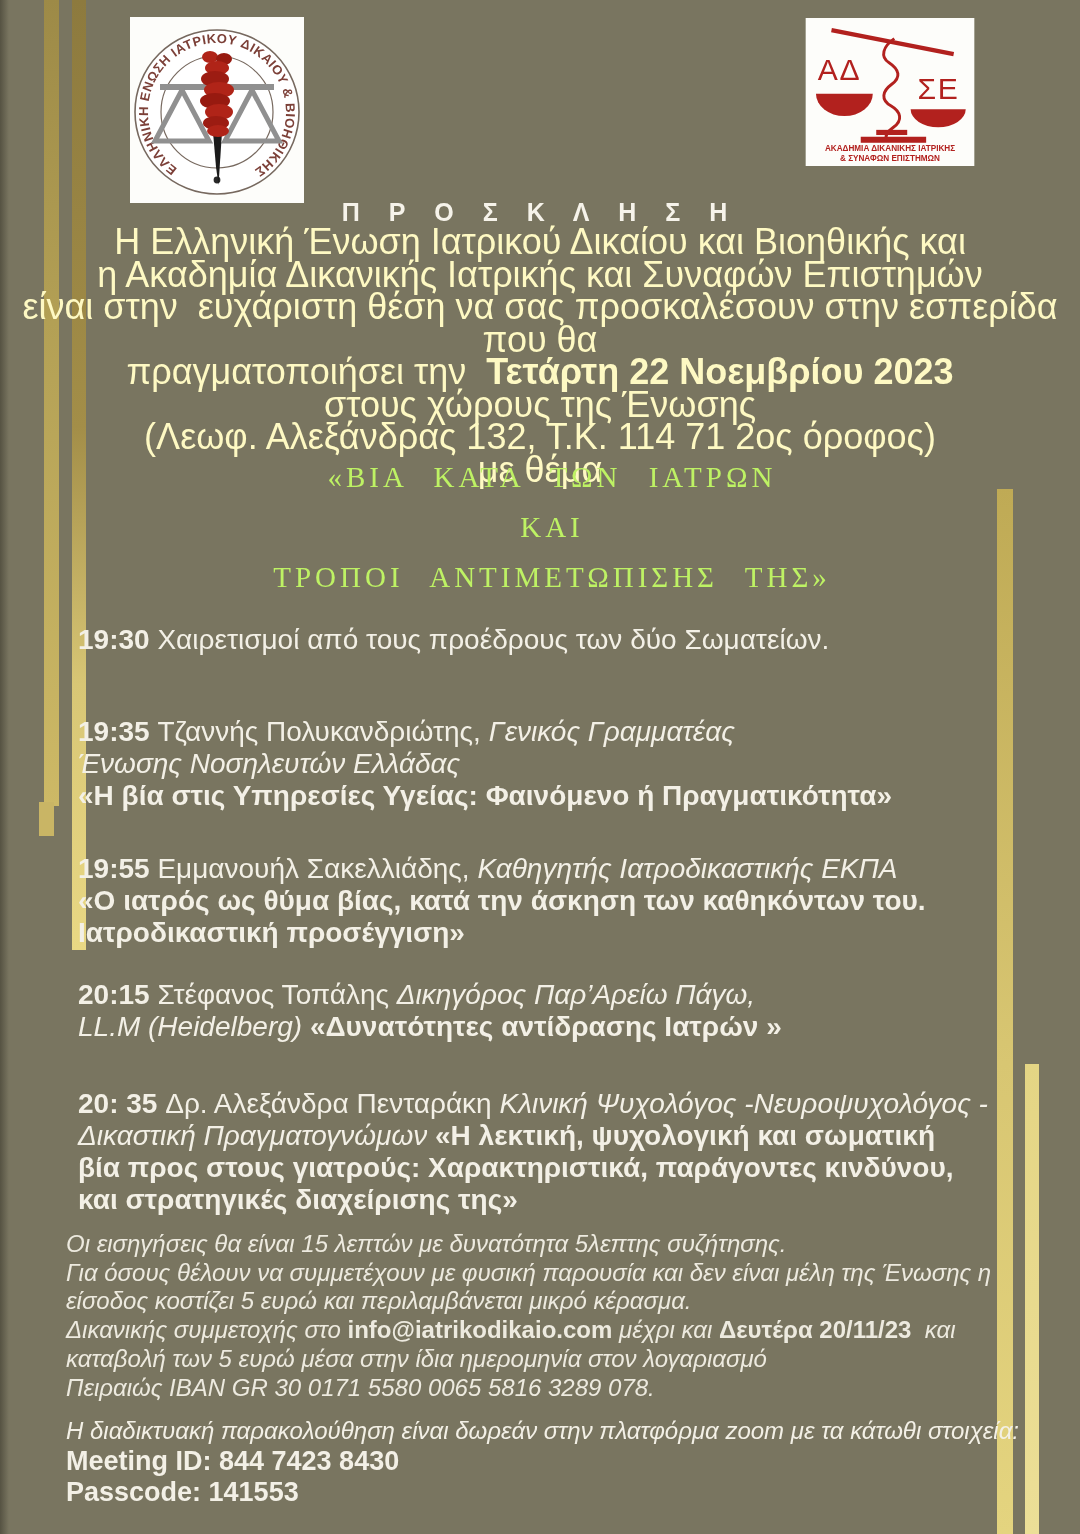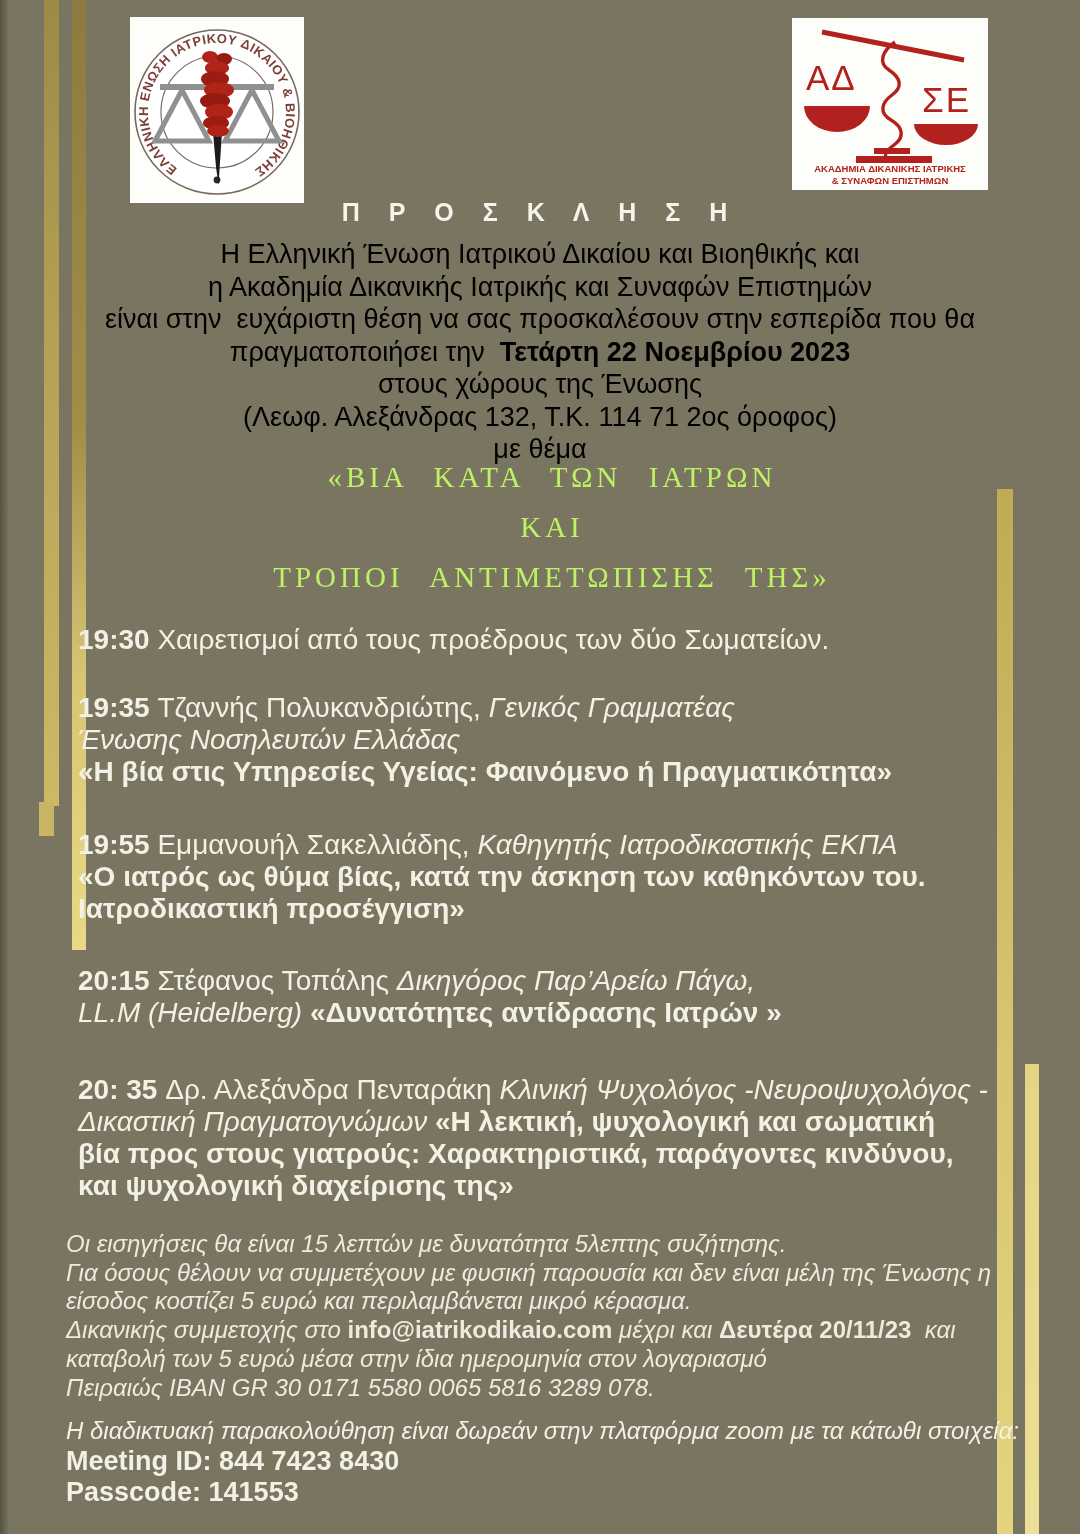--- a/index.html
+++ b/index.html
@@ -17,51 +17,51 @@
     background:linear-gradient(#8d7a3e,#a38e48 45%,#d8c675 72%,#e9d884);}
   #stripe-right{left:997px;top:489px;width:16px;height:1045px;
     background:linear-gradient(#bfaa55,#d8c672 55%,#e4d47f);}
   #stripe-right-lower{left:1025px;top:1064px;width:14px;height:470px;
     background:linear-gradient(#e4d584,#ecdf97);}
   #edge-left{position:absolute;left:0;top:0;width:9px;height:100%;
     background:linear-gradient(90deg,rgba(42,40,30,.45),rgba(42,40,30,0));}
 
   
   #logo-left{position:absolute;left:130px;top:17px;width:174px;height:186px;}
-  #logo-right{position:absolute;left:792px;top:18px;width:196px;height:172px;}
+  #logo-right{position:absolute;left:792px;top:18px;width:196px;height:148px;}
   #logo-left svg,#logo-right svg{display:block;width:100%;height:100%;}
 
   
   .rich-line{white-space:pre-wrap;}
   .s-r{font-weight:normal;font-style:normal;}
   .s-b{font-weight:bold;}
   .s-i{font-style:italic;}
   .s-bi{font-weight:bold;}
 
   #page-title{
     position:absolute;top:172px;left:0;width:100%;text-align:center;
     font-size:25px;font-weight:bold;letter-spacing:11px;color:#f6f3ea;margin-top:26px;
   }
   #intro{
-    position:absolute;top:238px;left:0;width:100%;text-align:center;
-    font-size:27px;line-height:32.5px;color:#000000;
+    position:absolute;top:226px;left:0;width:100%;text-align:center;
+    font-size:36px;line-height:32.5px;color:#fef9c3;
   }
   #theme-title{
     position:absolute;top:452px;left:12px;width:100%;text-align:center;
     font-family:"Liberation Serif",serif;font-weight:bold;
     font-size:29px;line-height:50px;letter-spacing:4px;word-spacing:16px;
     color:#bef264;
   }
   #schedule{
     position:absolute;top:624px;left:78px;right:40px;
     font-size:28px;line-height:32px;color:#f3f0e6;
   }
-  .schedule-item:nth-child(2){margin-top:36px;}
+  .schedule-item:nth-child(2){margin-top:60px;}
   .schedule-item:nth-child(3){margin-top:41px;}
-  .schedule-item:nth-child(4){margin-top:40px;}
+  .schedule-item:nth-child(4){margin-top:30px;}
   .schedule-item:nth-child(5){margin-top:45px;}
   #notes{
     position:absolute;top:1230px;left:66px;right:36px;
     font-size:24px;line-height:28.7px;color:#edeadf;
   }
   #online{
     position:absolute;top:1416px;left:66px;right:36px;
     font-size:24px;line-height:30px;color:#f3f0e6;
   }
   #online .s-b{font-size:27px;}
@@ -157,21 +157,21 @@
         <div class="rich-line"><span class="s-b">Ιατροδικαστική προσέγγιση»</span></div>
       </div>
       <div class="schedule-item">
         <div class="rich-line"><span class="s-b">20:15 </span><span class="s-r">Στέφανος Τοπάλης </span><span class="s-i">Δικηγόρος Παρ’Αρείω Πάγω,</span></div>
         <div class="rich-line"><span class="s-i">LL.M (Heidelberg) </span><span class="s-b">«Δυνατότητες αντίδρασης Ιατρών »</span></div>
       </div>
       <div class="schedule-item">
         <div class="rich-line"><span class="s-b">20: 35 </span><span class="s-r">Δρ. Αλεξάνδρα Πενταράκη </span><span class="s-i">Κλινική Ψυχολόγος -Νευροψυχολόγος -</span></div>
         <div class="rich-line"><span class="s-i">Δικαστική Πραγματογνώμων </span><span class="s-b">«Η λεκτική, ψυχολογική και σωματική</span></div>
         <div class="rich-line"><span class="s-b">βία προς στους γιατρούς: Χαρακτηριστικά, παράγοντες κινδύνου,</span></div>
-        <div class="rich-line"><span class="s-b">και ψυχολογική διαχείρισης της»</span></div>
+        <div class="rich-line"><span class="s-b">και στρατηγικές διαχείρισης της»</span></div>
       </div>
     </div>
 
   <div id="notes">
       <div class="rich-line"><span class="s-i">Οι εισηγήσεις θα είναι 15 λεπτών με δυνατότητα 5λεπτης συζήτησης.</span></div>
       <div class="rich-line"><span class="s-i">Για όσους θέλουν να συμμετέχουν με φυσική παρουσία και δεν είναι μέλη της Ένωσης η</span></div>
       <div class="rich-line"><span class="s-i">είσοδος κοστίζει 5 ευρώ και περιλαμβάνεται μικρό κέρασμα.</span></div>
       <div class="rich-line"><span class="s-i">Δικανικής συμμετοχής στο </span><span class="s-bi">info@iatrikodikaio.com</span><span class="s-i"> μέχρι και </span><span class="s-bi">Δευτέρα 20/11/23</span><span class="s-i">  και</span></div>
       <div class="rich-line"><span class="s-i">καταβολή των 5 ευρώ μέσα στην ίδια ημερομηνία στον λογαριασμό</span></div>
       <div class="rich-line"><span class="s-i">Πειραιώς IBAN GR 30 0171 5580 0065 5816 3289 078.</span></div>

